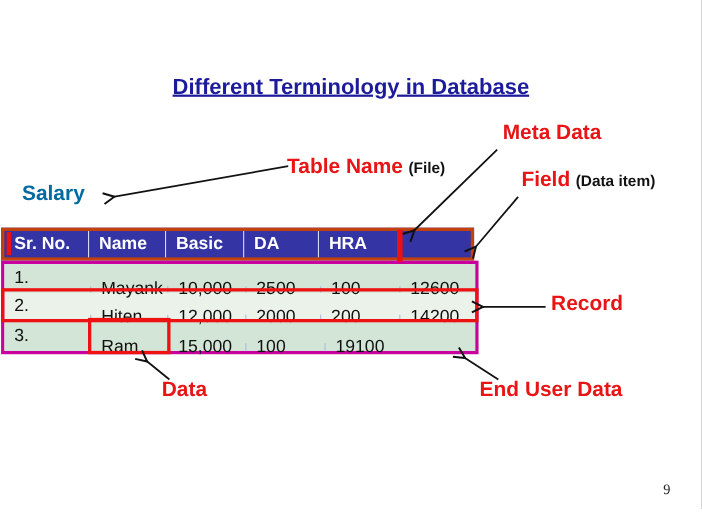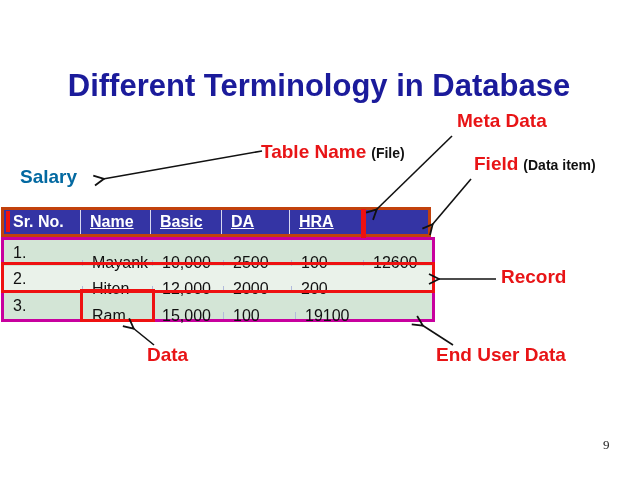--- a/index.html
+++ b/index.html
@@ -2,40 +2,40 @@
 <html><head>
 <meta charset="utf-8">
 <style>
   html,body{margin:0;padding:0;background:#888;}
   .slide{
     position:relative;width:638px;height:478px;background:#ffffff;overflow:hidden;
     font-family:"Liberation Sans",sans-serif;
   }
   .title{
     position:absolute;top:68px;left:0;width:100%;text-align:center;
-    font-size:31px;font-weight:bold;color:#1b1b9b;letter-spacing:0px;
+    font-size:20px;font-weight:bold;color:#1b1b9b;letter-spacing:0px;text-decoration:underline;
   }
   .redlabel{position:absolute;font-size:19px;font-weight:bold;color:#e81416;white-space:nowrap;}
   .blacklabel{position:absolute;font-size:19px;font-weight:bold;color:#0369a1;white-space:nowrap;}
   .suffix{font-size:14px;font-weight:bold;color:#111;margin-left:5px;}
   
   .metabox{
     position:absolute;left:1px;top:207px;width:430px;height:30px;
     border:3px solid #c2410c;background:#3434a4;box-sizing:border-box;
     display:flex;align-items:stretch;
   }
   .bodybox{
     position:absolute;left:1px;top:237px;width:434px;height:85px;
     border:3px solid #c8009e;background:#d3e5d6;box-sizing:border-box;
   }
   .hcell{
     display:flex;align-items:center;box-sizing:border-box;padding-left:9px;
     color:#ffffff;font-size:16px;font-weight:bold;
   }
-  .hdiv{border-left:1px solid #d8d8f0;text-decoration:underline;}
+  .hdiv{border-left:1px solid #d8d8f0;}
   .trow{display:flex;height:26px;background:#d3e5d6;}
   .trow.alt{background:#eaf2ea;}
   .trow.last{height:27px;}
   .bcell{
     display:flex;align-items:center;box-sizing:border-box;padding-left:9px;
     color:#101010;font-size:16px;
   }
   .bdiv{border-left:1px solid #b2badc;margin-top:20px;}
   
   .w0{width:76px;} .w1{width:70px;} .w2{width:71px;} .w3{width:68px;} .w4{width:72px;} .w5{width:67px;}
@@ -92,20 +92,21 @@
       <div class="bcell bdiv b3">2500</div>
       <div class="bcell bdiv b4">100</div>
       <div class="bcell bdiv b5">12600</div>
     </div>
     <div class="trow alt">
       <div class="bcell b0">2.</div>
       <div class="bcell bdiv b1">Hiten</div>
       <div class="bcell bdiv b2">12,000</div>
       <div class="bcell bdiv b3">2000</div>
       <div class="bcell bdiv b4">200</div>
+      <div class="bcell bdiv b5">14200</div>
     </div>
     <div class="trow last">
       <div class="bcell b0">3.</div>
       <div class="bcell bdiv b1">Ram</div>
       <div class="bcell bdiv b2">15,000</div>
       <div class="bcell bdiv b4">100</div>
       <div class="bcell bdiv b5">19100</div>
     </div>
   </div>
 

